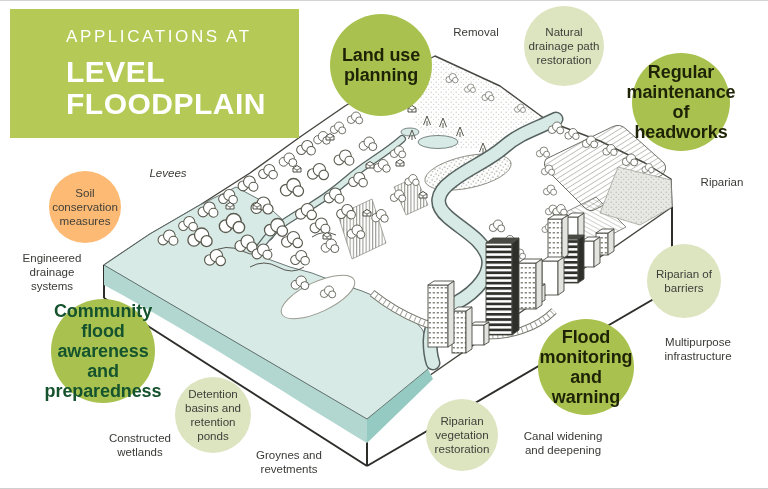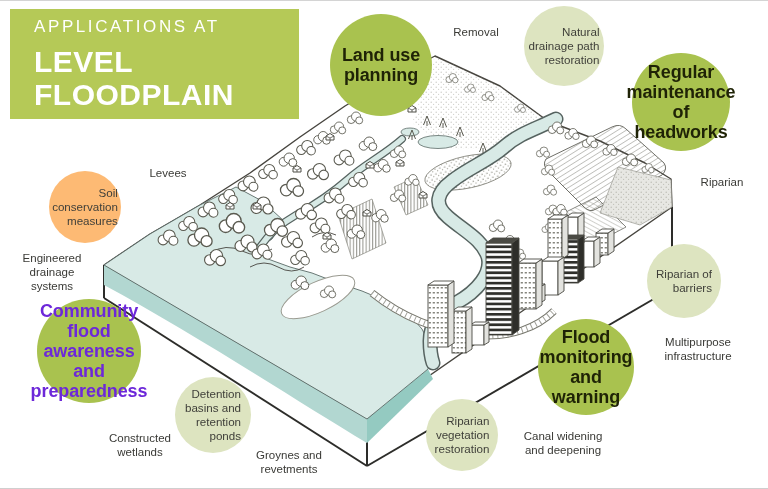--- a/index.html
+++ b/index.html
@@ -3,33 +3,33 @@
 <meta charset="utf-8">
 <style>
   html,body{margin:0;padding:0;background:#fff;}
   .stage{
     position:relative;width:768px;height:489px;overflow:hidden;background:#fff;
     border-top:1px solid #d4d4d4;border-bottom:1px solid #cfcfcf;box-sizing:border-box;
     font-family:"Liberation Sans", sans-serif;
   }
   .illustration{position:absolute;left:0;top:0;}
   .header{
-    position:absolute;left:10px;top:8px;width:289px;height:110px;
+    position:absolute;left:10px;top:8px;width:289px;height:129px;
     display:flex;flex-direction:column;justify-content:center;
-    padding-left:24px;box-sizing:border-box;
+    padding-left:56px;box-sizing:border-box;
   }
   .eyebrow{color:#fff;font-size:17px;letter-spacing:2.6px;font-weight:400;margin-bottom:9px;}
   .h-title{color:#fff;font-size:30px;font-weight:700;line-height:1.07;letter-spacing:.5px;}
   .bubble{
     position:absolute;border-radius:50%;
     display:flex;align-items:center;justify-content:center;text-align:center;
     white-space:pre-line;z-index:3;
   }
   .bubble.dark{font-weight:700;font-size:18px;line-height:1.12;letter-spacing:-.1px;}
-  .bubble.light{font-weight:400;font-size:11.6px;line-height:1.2;text-align:right;}
+  .bubble.light{font-weight:400;font-size:11.6px;line-height:1.2;}
   .flabel{
     position:absolute;transform:translate(-50%,-50%);
     font-size:11.5px;line-height:1.22;color:#3a3a36;text-align:center;
     white-space:pre-line;z-index:3;
   }
   .tree{fill:#fff;stroke:#5a5a50;stroke-width:1.2;}
   .ink{stroke:#47453f;fill:none;}
 </style>
 </head>
 <body>
@@ -278,40 +278,40 @@
 planning</div>
       <div class="bubble light" style="left: 524px; top: 5px; width: 80px; height: 80px; background: rgb(221, 228, 192); color: rgb(63, 63, 57);">Natural
 drainage path
 restoration</div>
       <div class="bubble dark" style="left: 632px; top: 52px; width: 98px; height: 98px; background: rgb(169, 194, 79); color: rgb(31, 35, 6);">Regular
 maintenance
 of headworks</div>
       <div class="bubble light" style="left: 49px; top: 170px; width: 72px; height: 72px; background: #fdba74; color: rgb(63, 63, 57);">Soil
 conservation
 measures</div>
-      <div class="bubble dark" style="left: 37px; top: 298px; width: 104px; height: 104px; background: rgb(169, 194, 79); color: #6d28d9;">Community
+      <div class="bubble dark" style="left: 51px; top: 298px; width: 104px; height: 104px; background: rgb(169, 194, 79); color: #14532d;">Community
 flood
 awareness and
 preparedness</div>
       <div class="bubble light" style="left: 175px; top: 376px; width: 76px; height: 76px; background: rgb(221, 228, 192); color: rgb(63, 63, 57);">Detention
 basins and
 retention
 ponds</div>
       <div class="bubble light" style="left: 426px; top: 398px; width: 72px; height: 72px; background: rgb(221, 228, 192); color: rgb(63, 63, 57);">Riparian
 vegetation
 restoration</div>
       <div class="bubble dark" style="left: 538px; top: 318px; width: 96px; height: 96px; background: rgb(169, 194, 79); color: rgb(31, 35, 6);">Flood
 monitoring
 and warning</div>
       <div class="bubble light" style="left: 647px; top: 243px; width: 74px; height: 74px; background: rgb(221, 228, 192); color: rgb(63, 63, 57);">Riparian of
 barriers</div>
     </div>
   <div id="labels">
       <div class="flabel" style="left: 476px; top: 31px; color: rgb(58, 58, 54);">Removal</div>
-      <div class="flabel" style="left: 168px; top: 172px; color: rgb(58, 58, 54);">Levees</div>
+      <div class="flabel" style="left: 168px; top: 172px; color: rgb(58, 58, 54); font-style: italic;">Levees</div>
       <div class="flabel" style="left: 722px; top: 181px; color: rgb(58, 58, 54);">Riparian</div>
       <div class="flabel" style="left: 52px; top: 271px; color: rgb(58, 58, 54);">Engineered
 drainage
 systems</div>
       <div class="flabel" style="left: 698px; top: 348px; color: rgb(58, 58, 54);">Multipurpose
 infrastructure</div>
       <div class="flabel" style="left: 140px; top: 444px; color: rgb(58, 58, 54);">Constructed
 wetlands</div>
       <div class="flabel" style="left: 289px; top: 461px; color: rgb(58, 58, 54);">Groynes and
 revetments</div>

